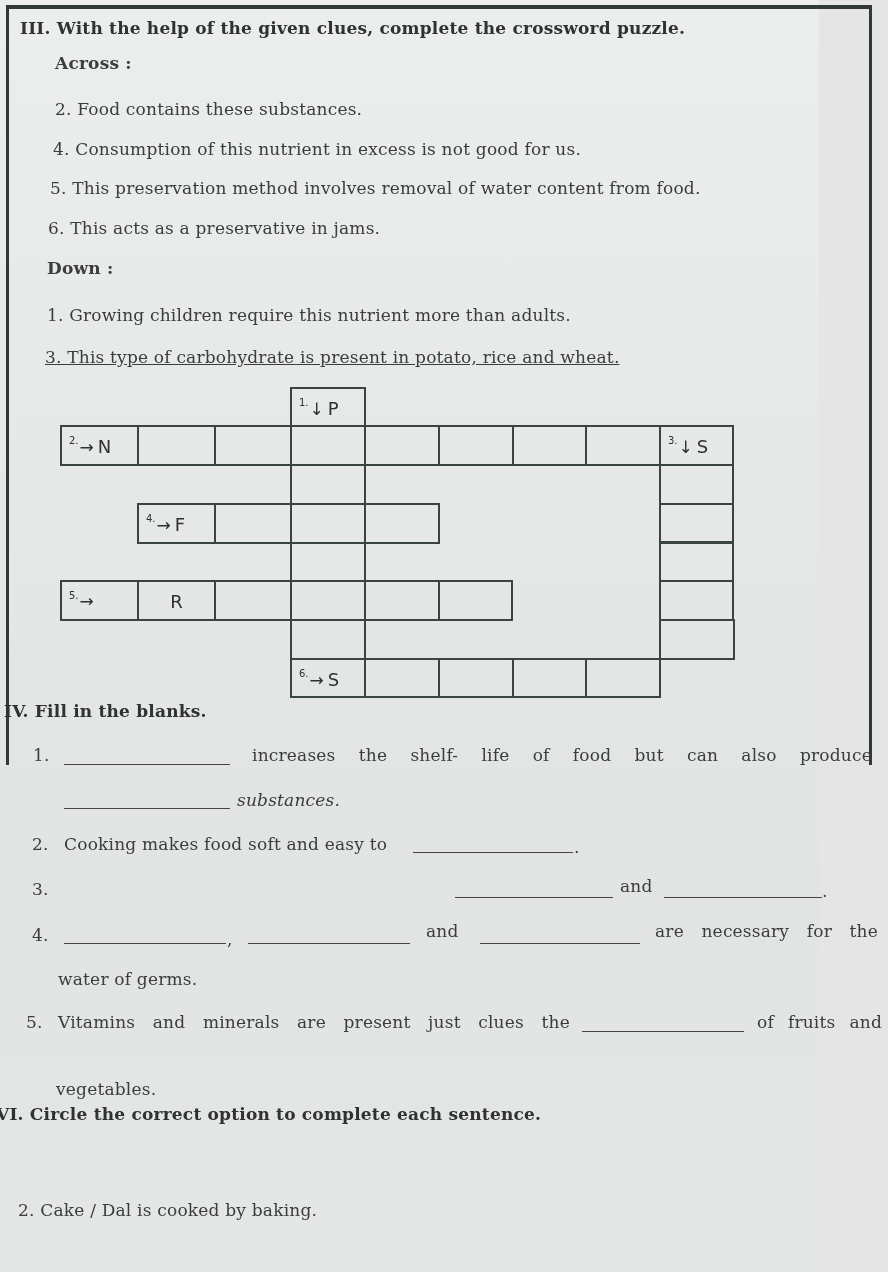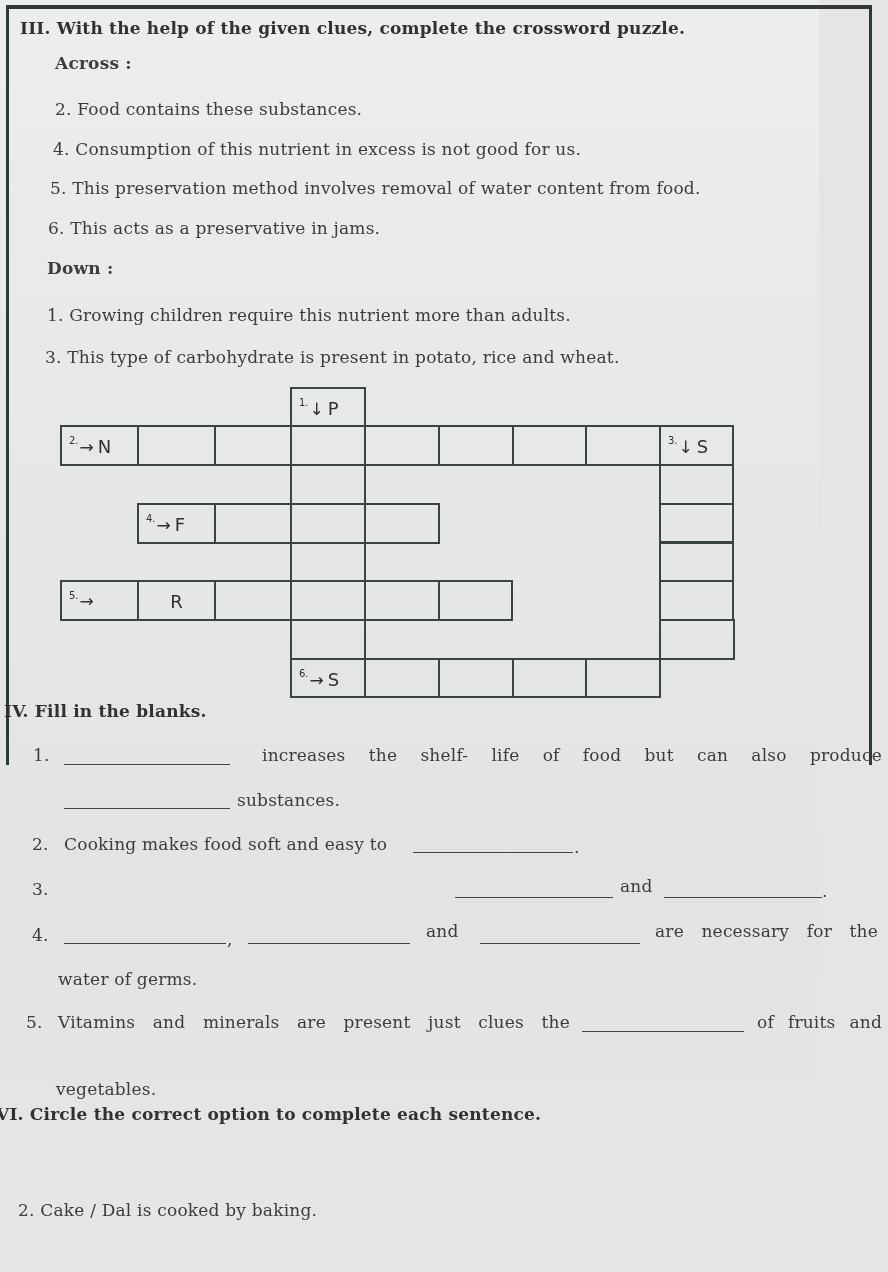--- a/index.html
+++ b/index.html
@@ -44,21 +44,21 @@
   <div class="frame"></div>
 
   <div class="txt head" style="left:20px; top:18px;">III. With the help of the given clues, complete the crossword puzzle.</div>
   <div class="txt clue-hd" style="left:55px; top:53px;">Across :</div>
   <div class="txt" style="left:55px; top:99px;">2. Food contains these substances.</div>
   <div class="txt" style="left:53px; top:139px;">4. Consumption of this nutrient in excess is not good for us.</div>
   <div class="txt" style="left:50px; top:178px;">5. This preservation method involves removal of water content from food.</div>
   <div class="txt" style="left:48px; top:218px;">6. This acts as a preservative in jams.</div>
   <div class="txt clue-hd" style="left:47px; top:258px;">Down :</div>
   <div class="txt" style="left:47px; top:305px;">1.  Growing children require this nutrient more than adults.</div>
-  <div class="txt" style="left:45px; top:347px;">3. This type of carbohydrate is present in potato, rice and wheat.</div>
+  <div class="txt" style="left:45px; top:347px;text-decoration:underline;">3. This type of carbohydrate is present in potato, rice and wheat.</div>
 
   <div>
 
     <div class="cell" style="left:290px; top:387px; width:76px; height:40px;">
       <span class="lbl">
           <span class="num">1.</span>
           <span class="arr">↓</span>
           <span class="ltr">P</span>
         </span>
     </div>
@@ -131,34 +131,34 @@
     <div class="cell" style="left:364px; top:658px; width:76px; height:40px;"></div>
     <div class="cell" style="left:438px; top:658px; width:76px; height:40px;"></div>
     <div class="cell" style="left:512px; top:658px; width:75px; height:40px;"></div>
     <div class="cell" style="left:585px; top:658px; width:76px; height:40px;"></div>
   </div>
 
   <div class="txt head" style="left:4px; top:701px;">IV. Fill in the blanks.</div>
 
   <div class="txt" style="left:33px; top:745px;">1.</div>
   <div style="position:absolute; left:64px; top:764px; width:166px; border-bottom:1px solid #444;"></div>
-  <div class="txt fill-line" style="left:262px; top:745px; width:620px;">
+  <div class="txt fill-line" style="left:252px; top:745px; width:620px;">
     <span>increases</span>
     <span>the</span>
     <span>shelf-</span>
     <span>life</span>
     <span>of</span>
     <span>food</span>
     <span>but</span>
     <span>can</span>
     <span>also</span>
     <span>produce</span>
   </div>
   <div style="position:absolute; left:64px; top:808px; width:166px; border-bottom:1px solid #444;"></div>
-  <div class="txt" style="left:237px; top:790px;">substances.</div>
+  <div class="txt" style="left:237px; top:790px;font-style:italic;">substances.</div>
 
   <div class="txt" style="left:32px; top:834px;">2.</div>
   <div class="txt" style="left:64px; top:834px;">Cooking makes food soft and easy to</div>
   <div style="position:absolute; left:413px; top:852px; width:160px; border-bottom:1px solid #444;"></div>
   <div class="txt" style="left:574px; top:837px;">.</div>
 
   <div class="txt" style="left:32px; top:879px;">3.</div>
   <div style="position:absolute; left:455px; top:897px; width:158px; border-bottom:1px solid #444;"></div>
   <div class="txt" style="left:620px; top:876px;">and</div>
   <div style="position:absolute; left:664px; top:897px; width:158px; border-bottom:1px solid #444;"></div>

